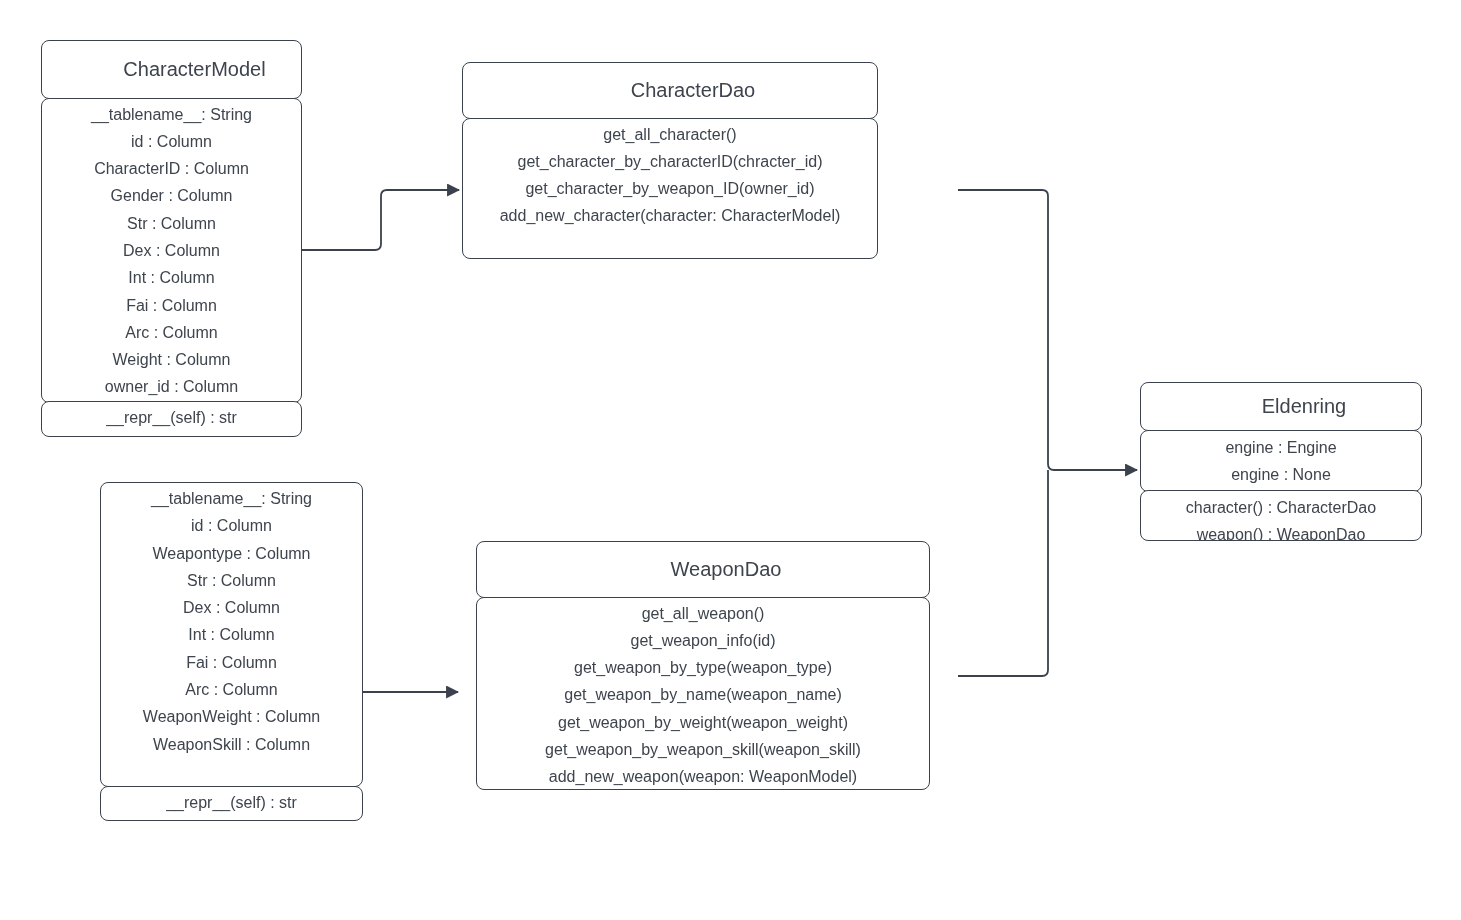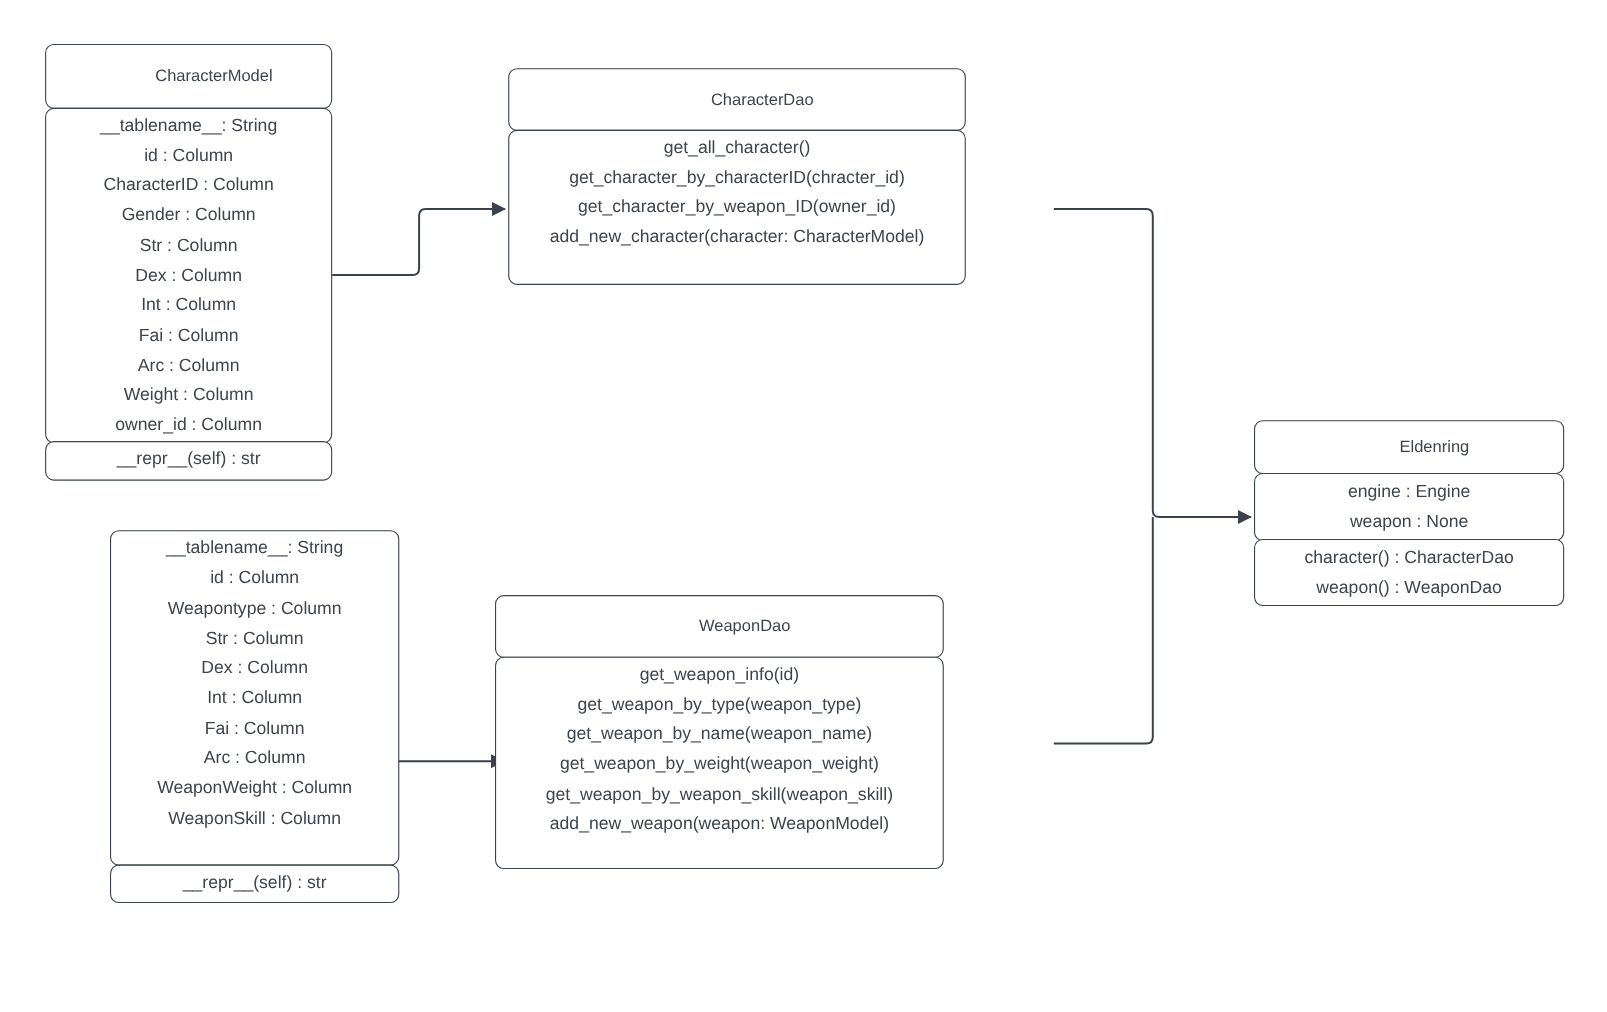--- a/index.html
+++ b/index.html
@@ -44,21 +44,21 @@
     background:var(--fill);
     border:1.5px solid var(--stroke);
     border-radius:8px;
     overflow:hidden;
   }
   .comp + .comp{margin-top:-1.5px;}
   .title{
     display:flex;
     align-items:center;
     justify-content:center;
-    font-size:15px;
+    font-size:20px;
     white-space:nowrap;
     padding-left:46px;
   }
   .rows{padding:2px 6px;}
   .row{
     font-size:16px;
     line-height:27.3px;
     white-space:nowrap;
     text-align:center;
   }
@@ -121,37 +121,38 @@
       <div class="row">Fai : Column</div>
       <div class="row">Arc : Column</div>
       <div class="row">WeaponWeight : Column</div>
       <div class="row">WeaponSkill : Column</div>
     </div>
     <div class="comp rows" style="height:35px">
       <div class="row">__repr__(self) : str</div>
     </div>
   </div>
 
-  <div class="uml" style="left:450px;top:541px;width:408px">
+  <div class="uml" style="left:476px;top:541px;width:454px">
     <div class="comp title" style="height:57px">WeaponDao</div>
     <div class="comp rows" style="height:193px">
+      <div class="row">get_all_weapon()</div>
       <div class="row">get_weapon_info(id)</div>
       <div class="row">get_weapon_by_type(weapon_type)</div>
       <div class="row">get_weapon_by_name(weapon_name)</div>
       <div class="row">get_weapon_by_weight(weapon_weight)</div>
       <div class="row">get_weapon_by_weapon_skill(weapon_skill)</div>
       <div class="row">add_new_weapon(weapon: WeaponModel)</div>
     </div>
   </div>
 
   <div class="uml" style="left:1140px;top:382px;width:282px">
     <div class="comp title" style="height:49px">Eldenring</div>
     <div class="comp rows" style="height:62px;padding-top:3px">
       <div class="row">engine : Engine</div>
-      <div class="row">weapon : None</div>
+      <div class="row">engine : None</div>
     </div>
-    <div class="comp rows" style="height:61px;padding-top:3px">
+    <div class="comp rows" style="height:51px;padding-top:3px">
       <div class="row">character() : CharacterDao</div>
       <div class="row">weapon() : WeaponDao</div>
     </div>
   </div>
 
 </div>
 
 </body></html>

